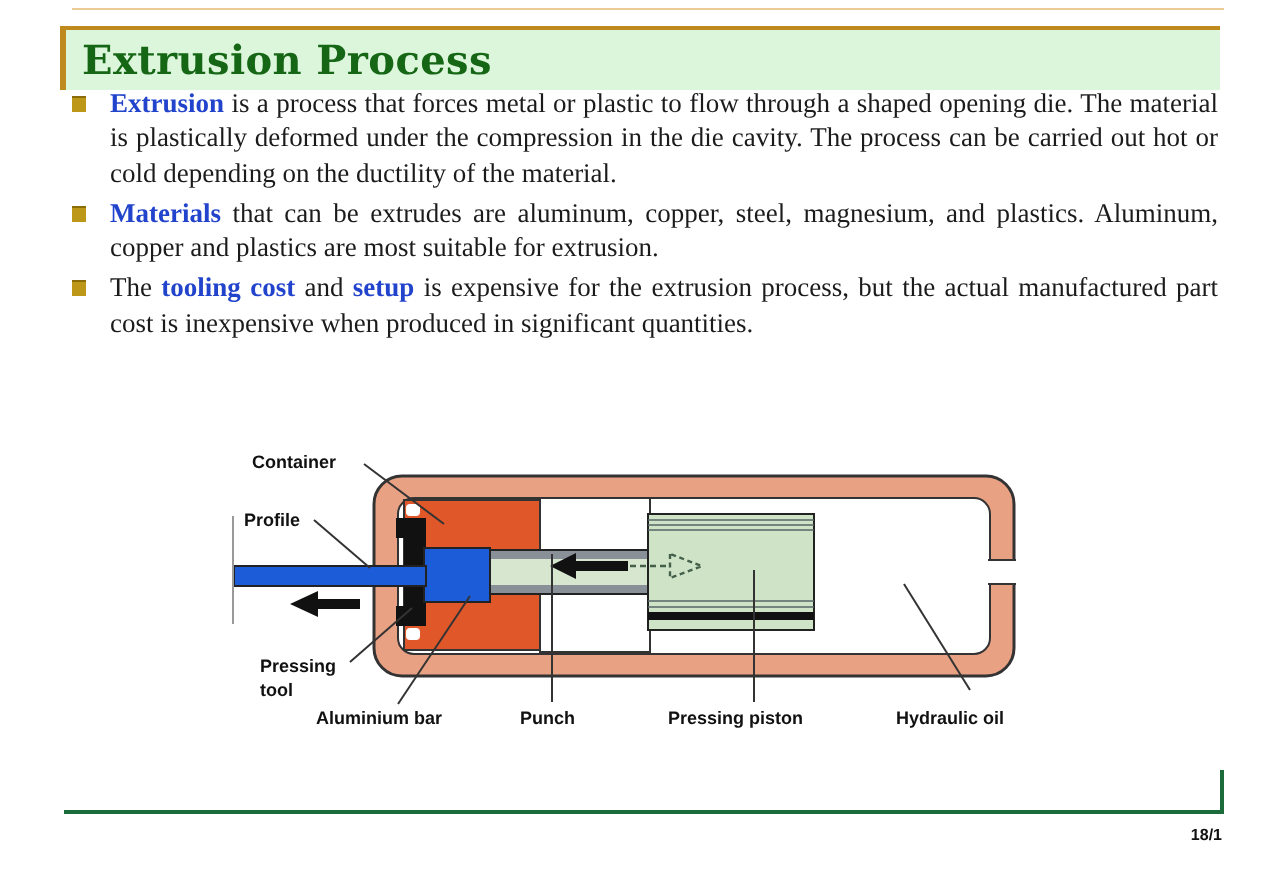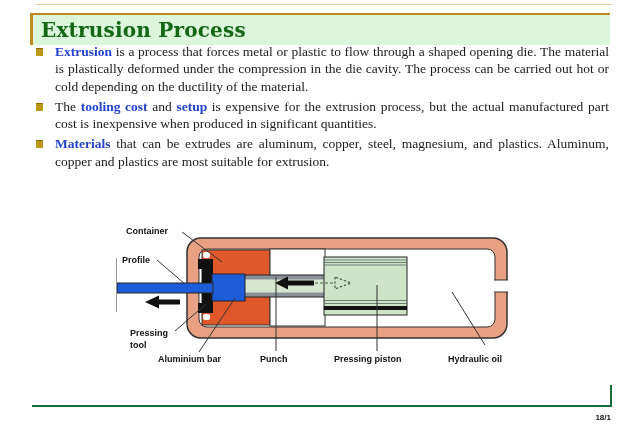--- a/index.html
+++ b/index.html
@@ -33,24 +33,24 @@
 
   <div class="title-bar">
     <div class="title-text">Extrusion Process</div>
   </div>
 
   <div class="body-text">
     <p class="bullet-item">
       <span class="bullet-marker"></span><span class="kw">Extrusion</span><span> is a process that forces metal or plastic to flow through a shaped opening die. The material is plastically deformed under the compression in the die cavity. The process can be carried out hot or cold depending on the ductility of the material.</span>
     </p>
     <p class="bullet-item">
-      <span class="bullet-marker"></span><span>The </span><span class="kw">tooling cost</span><span> and </span><span class="kw">setup</span><span> is expensive for the extrusion process, but the actual manufactured part cost is inexpensive when produced in significant quantities.</span>
+      <span class="bullet-marker"></span><span class="kw">Materials</span><span> that can be extrudes are aluminum, copper, steel, magnesium, and plastics. Aluminum, copper and plastics are most suitable for extrusion.</span>
     </p>
     <p class="bullet-item">
-      <span class="bullet-marker"></span><span class="kw">Materials</span><span> that can be extrudes are aluminum, copper, steel, magnesium, and plastics. Aluminum, copper and plastics are most suitable for extrusion.</span>
+      <span class="bullet-marker"></span><span>The </span><span class="kw">tooling cost</span><span> and </span><span class="kw">setup</span><span> is expensive for the extrusion process, but the actual manufactured part cost is inexpensive when produced in significant quantities.</span>
     </p>
   </div>
 
   <div class="diagram">
     <svg width="440" height="155" viewBox="0 0 440 155" xmlns="http://www.w3.org/2000/svg">
 
       <rect x="85" y="23" width="320" height="100" rx="14" fill="#E9A183" stroke="#333" stroke-width="1.5"></rect>
 
       <rect x="97" y="34" width="296" height="78" rx="8" fill="#ffffff" stroke="#333" stroke-width="1"></rect>
 

